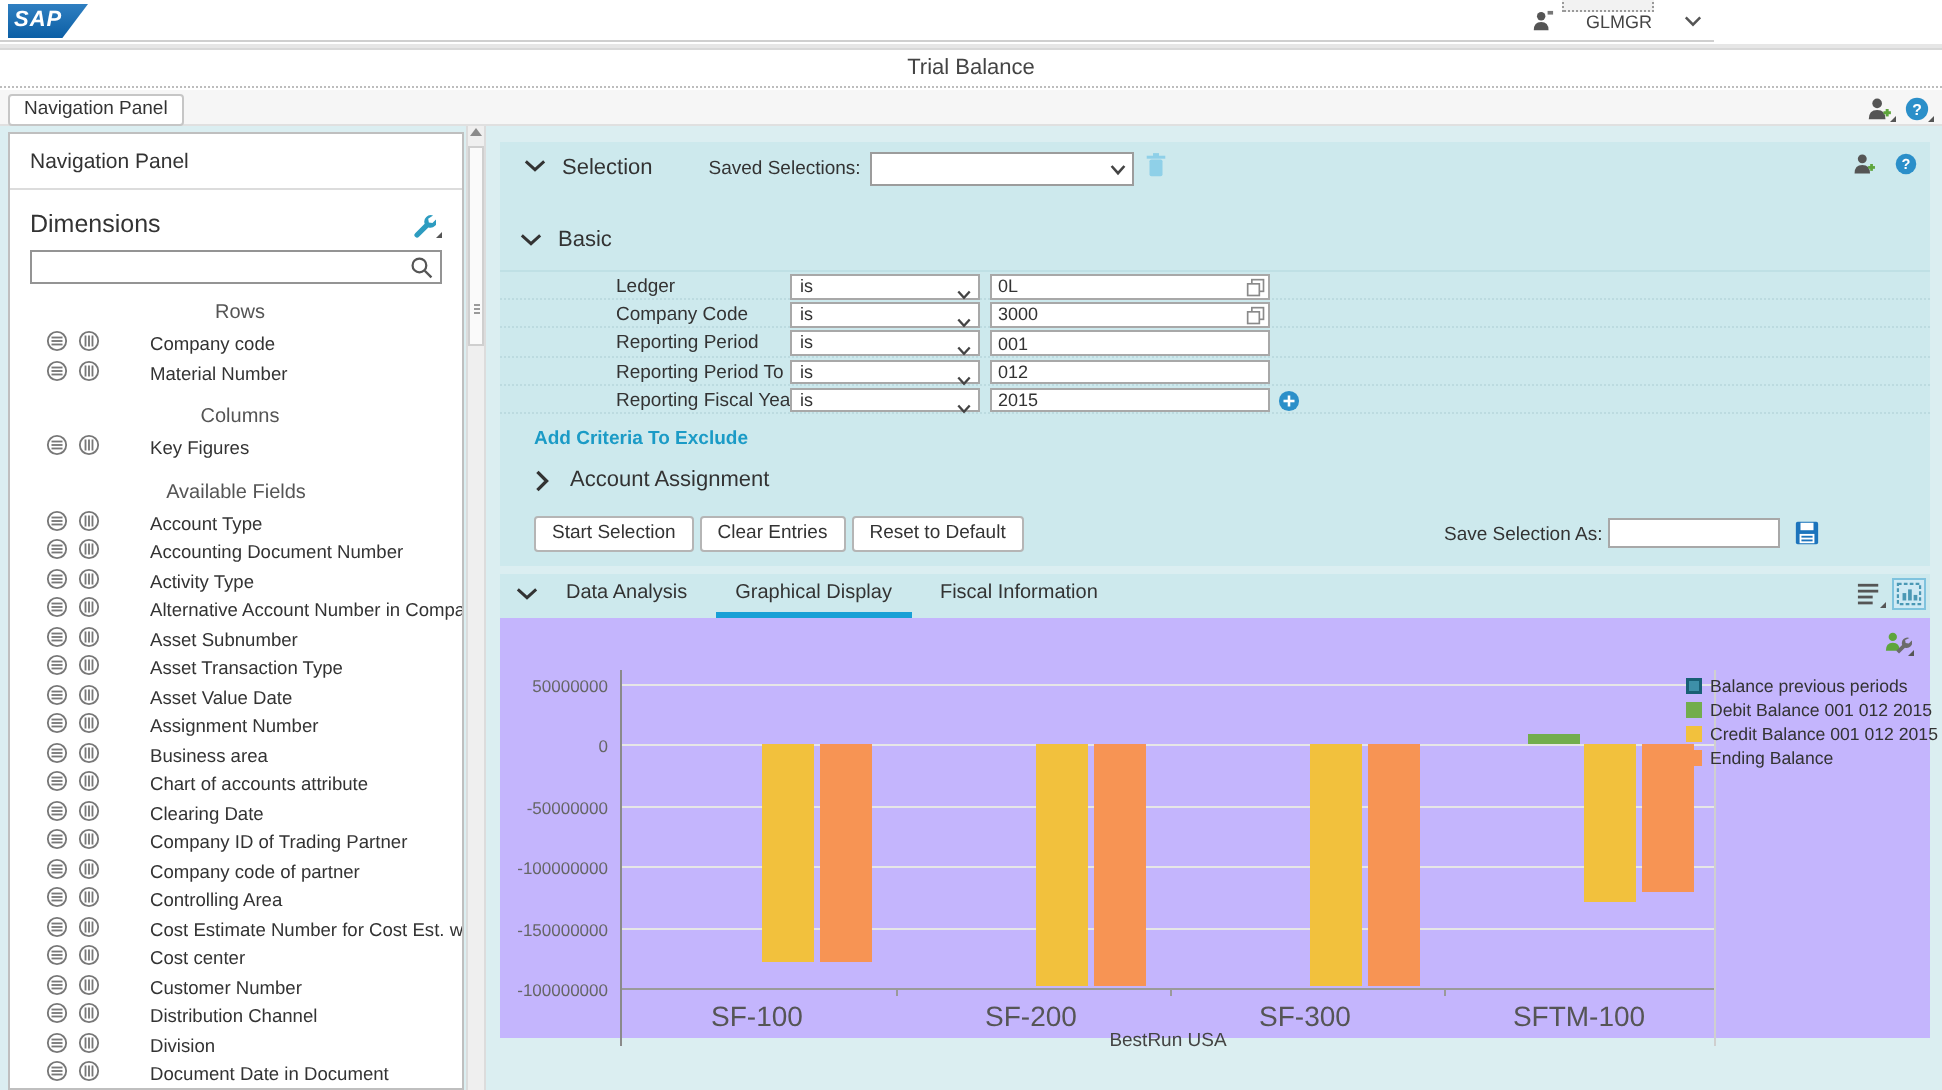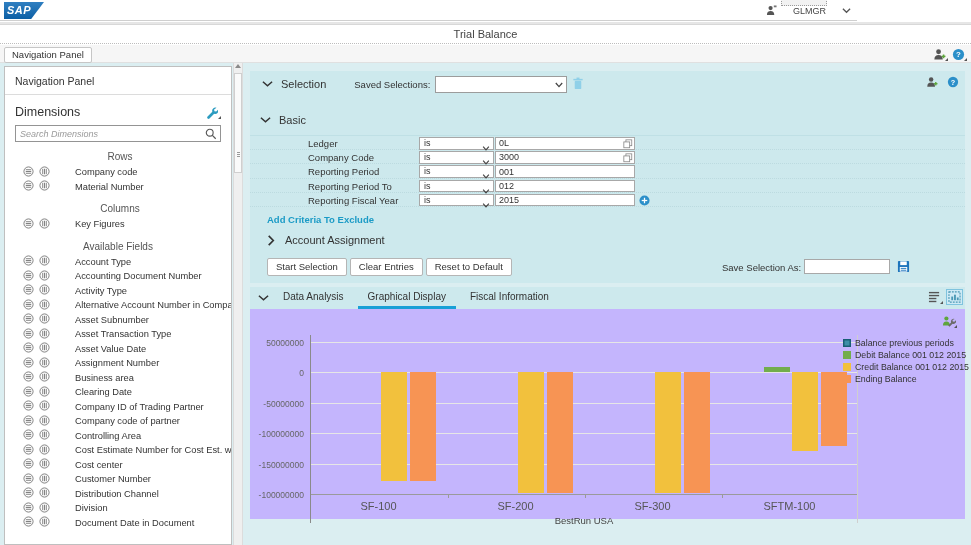--- a/index.html
+++ b/index.html
@@ -54,21 +54,21 @@
   .saved-lbl { font-size:9.5px; color:#333; margin-left:28px; }
   .combo { position:relative; width:132px; height:17px; background:#fff; border:1px solid #9c9c9c; margin-left:5px; }
   .combo .cv { position:absolute; left:4px; top:1px; font-size:9.5px; color:#333; }
   .combo .cc { position:absolute; right:3px; top:5px; }
   .sel-header-right { position:absolute; right:4px; top:3px; display:flex; gap:4px; }
   .basic-header { position:absolute; left:10px; top:40px; display:flex; align-items:center; height:18px; }
   .basic-title { font-size:11px; color:#333; margin-left:8px; }
   .form { position:absolute; left:0; top:64px; right:0; border-top:1px solid #bfe0e5; }
   .frow { position:relative; height:14.2px; border-bottom:1px dotted #bcdbe0; }
   .frow .flabel { position:absolute; left:58px; top:2px; font-size:9.5px; color:#333; }
-  .frow .fcombo { position:absolute; left:145px; top:1px; width:75px; height:12.5px; background:#fff; border:1px solid #a8a8a8;margin-left:24px; }
+  .frow .fcombo { position:absolute; left:145px; top:1px; width:95px; height:12.5px; background:#fff; border:1px solid #a8a8a8; }
   .frow .fcombo .cv { position:absolute; left:4px; top:0px; font-size:9px; color:#333; }
   .frow .fcombo .cc { position:absolute; right:3px; top:4px; }
   .frow .fval { position:absolute; left:245px; top:1px; width:140px; height:12.5px; background:#fff; border:1px solid #a8a8a8; font-size:9px; color:#333; padding:0 3px; font-family:"Liberation Sans",sans-serif; outline:none; }
   .frow .vh-ic { position:absolute; left:371px; top:3px; }
   .frow .add-ic { position:absolute; left:389px; top:2px; }
   .add-link { position:absolute; left:17px; top:143px; font-size:9.5px; color:#1b9bc6; font-weight:bold; cursor:pointer; }
   .acct-row { position:absolute; left:17px; top:163px; display:flex; align-items:center; }
   .acct-title { font-size:11px; color:#333; margin-left:10px; }
   .actions { position:absolute; left:17px; top:187px; right:10px; height:20px; }
   .act-btns { display:inline-flex; gap:3px; }
@@ -88,21 +88,21 @@
   .tab-content { position:absolute; left:0; top:22px; right:0; height:210px; background:#c4b5fd; }
   .settings-btn { position:absolute; right:8px; top:4px; }
 
   
   .plot { position:absolute; left:60px; top:26px; width:548px; height:188px; border-left:1px solid #8a8a8a; border-right:1px solid #cfcfcf; }
   .gridline { position:absolute; left:0; width:100%; height:1px; background:#e6e6e6; }
   .baseline { position:absolute; left:0; width:100%; height:1px; background:#9a9a9a; z-index:5; }
   .bar { position:absolute; z-index:2; }
   .cat-tick { position:absolute; width:1px; height:4px; background:#9a9a9a; z-index:5; }
   .ytick { position:absolute; width:54px; text-align:right; font-size:8.5px; color:#666; }
-  .cat-label { position:absolute; text-align:center; font-size:11px; color:#555; }
+  .cat-label { position:absolute; text-align:center; font-size:14px; color:#555; }
   .xlabel { position:absolute; text-align:center; font-size:9.5px; color:#444; }
   .legend { position:absolute; }
   .leg-item { display:flex; align-items:center; height:11px; margin-bottom:1px; }
   .leg-sw { width:8px; height:8px; margin-right:4px; }
   .leg-txt { font-size:8.8px; color:#333; white-space:nowrap; }
 </style>
 </head>
 <body>
 
 <div class="screen">
@@ -155,21 +155,20 @@
         <div class="dim-row">
           <span class="dim-title">Dimensions</span>
           <span class="icon-btn" style="width:20px;">
             <svg width="13" height="13" viewBox="0 0 16 16">
                 <path d="M14.2 2.2a4 4 0 0 0-5.2 5L3.2 13a1.6 1.6 0 1 0 2.3 2.3l5.8-5.8a4 4 0 0 0 5-5.2L13.8 6.8l-2.2-.4-.4-2.2z" fill="#2d9cc0"></path>
               </svg>
             <span class="corner"></span>
           </span>
         </div>
         <div class="searchbox">
-          <input type="text" placeholder="Search Dimensions" style="">
           <svg class="search-ic" width="12" height="12" viewBox="0 0 14 14">
               <circle cx="5.5" cy="5.5" r="4" fill="none" stroke="#555" stroke-width="1.3"></circle>
               <line x1="8.6" y1="8.6" x2="12.5" y2="12.5" stroke="#555" stroke-width="1.4"></line>
             </svg>
         </div>
         <div class="sec-label">Rows</div>
         <div id="rows-list">
             <div class="fld-item">
               <span class="ci"><svg width="11" height="11" viewBox="0 0 12 12">
                   <circle cx="6" cy="6" r="5" fill="none" stroke="#777" stroke-width="1"></circle>
@@ -348,20 +347,35 @@
                   <rect x="3" y="5.5" width="6" height="1" fill="#777"></rect>
                   <rect x="3" y="7.4" width="6" height="1" fill="#777"></rect>
                 </svg></span>
               <span class="ci"><svg width="11" height="11" viewBox="0 0 12 12">
                   <circle cx="6" cy="6" r="5" fill="none" stroke="#777" stroke-width="1"></circle>
                   <rect x="3.6" y="3" width="1" height="6" fill="#777"></rect>
                   <rect x="5.5" y="3" width="1" height="6" fill="#777"></rect>
                   <rect x="7.4" y="3" width="1" height="6" fill="#777"></rect>
                 </svg></span>
               <span class="lbl">Business area</span>
+            </div>
+            <div class="fld-item">
+              <span class="ci"><svg width="11" height="11" viewBox="0 0 12 12">
+                  <circle cx="6" cy="6" r="5" fill="none" stroke="#777" stroke-width="1"></circle>
+                  <rect x="3" y="3.6" width="6" height="1" fill="#777"></rect>
+                  <rect x="3" y="5.5" width="6" height="1" fill="#777"></rect>
+                  <rect x="3" y="7.4" width="6" height="1" fill="#777"></rect>
+                </svg></span>
+              <span class="ci"><svg width="11" height="11" viewBox="0 0 12 12">
+                  <circle cx="6" cy="6" r="5" fill="none" stroke="#777" stroke-width="1"></circle>
+                  <rect x="3.6" y="3" width="1" height="6" fill="#777"></rect>
+                  <rect x="5.5" y="3" width="1" height="6" fill="#777"></rect>
+                  <rect x="7.4" y="3" width="1" height="6" fill="#777"></rect>
+                </svg></span>
+              <span class="lbl">Chart of accounts attribute</span>
             </div>
             <div class="fld-item">
               <span class="ci"><svg width="11" height="11" viewBox="0 0 12 12">
                   <circle cx="6" cy="6" r="5" fill="none" stroke="#777" stroke-width="1"></circle>
                   <rect x="3" y="3.6" width="6" height="1" fill="#777"></rect>
                   <rect x="3" y="5.5" width="6" height="1" fill="#777"></rect>
                   <rect x="3" y="7.4" width="6" height="1" fill="#777"></rect>
                 </svg></span>
               <span class="ci"><svg width="11" height="11" viewBox="0 0 12 12">
                   <circle cx="6" cy="6" r="5" fill="none" stroke="#777" stroke-width="1"></circle>

